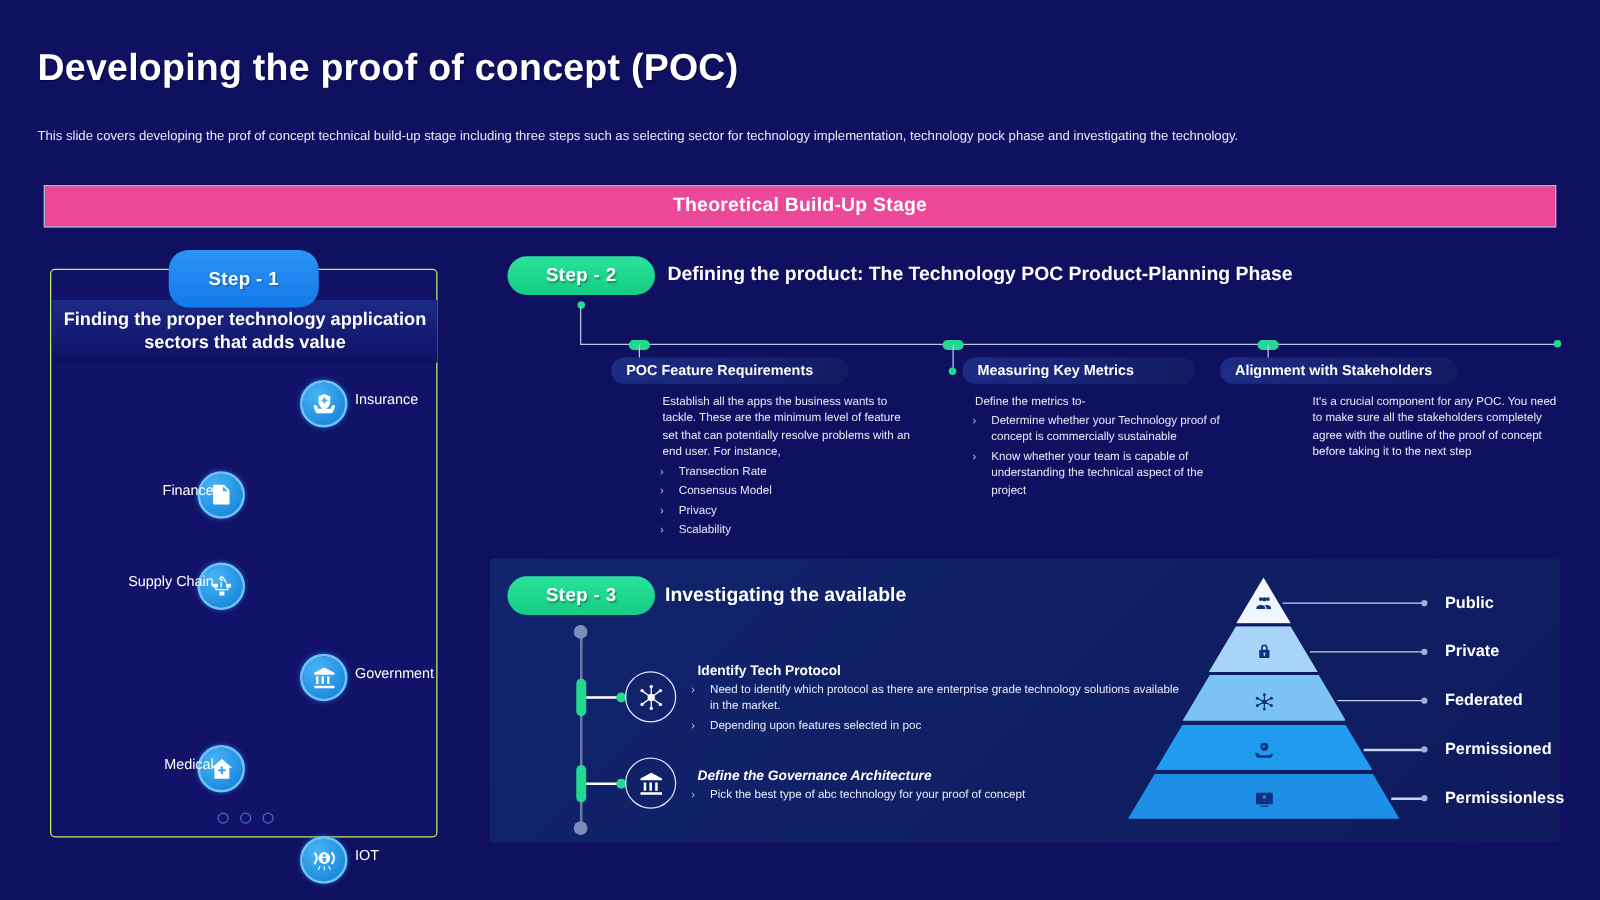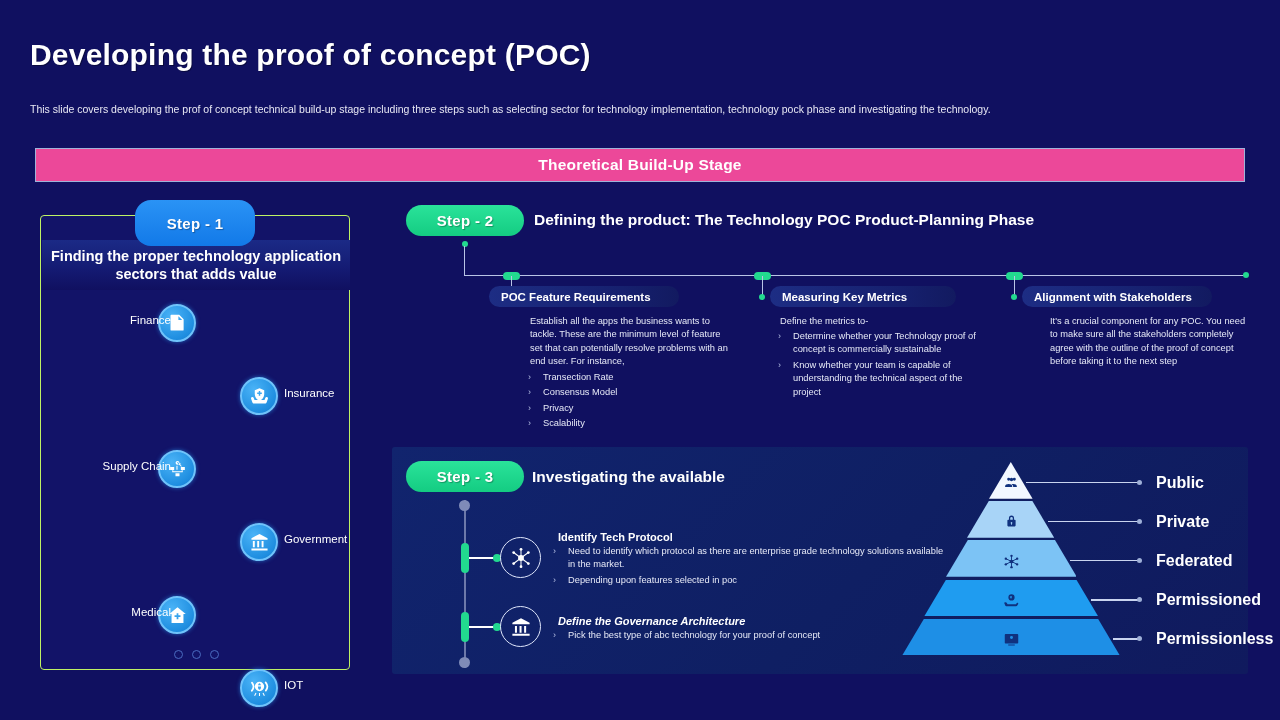--- a/index.html
+++ b/index.html
@@ -114,21 +114,21 @@
   }
   .s3-circ svg { width: 22px; height: 22px; fill: #ffffff; }
   .s3-head { position: absolute; font-size: 11px; font-weight: bold; color: #ffffff; }
 
   
   .pyr { position: absolute; left: 902px; top: 462px; width: 218px; height: 196px; }
   .pl { position: absolute; left: 0; }
   .pl svg { display: block; }
   .pyr-ico { position: absolute; display: flex; align-items: center; justify-content: center; }
   .pyr-ico svg { fill: #10317e; }
-  .pyr-lbl { position: absolute; font-size: 16px; font-weight: bold; color: #ffffff; white-space: nowrap; }
+  .pyr-lbl { position: absolute; font-size: 13px; font-weight: bold; color: #ffffff; white-space: nowrap; }
   .pyr-lead { position: absolute; height: 1.4px; background: #c9d4ef; }
   .pyr-leaddot { position: absolute; width: 5px; height: 5px; border-radius: 50%; background: #9fb0d8; }
 
   
   .footer {
     position: absolute; left: 0; top: 700px; width: 1280px;
     text-align: center; font-size: 9.5px; color: #5c67a6;
   }
 </style>
 </head>
@@ -141,35 +141,35 @@
 
   <div class="banner">
     <span class="banner-text">Theoretical Build-Up Stage</span>
   </div>
 
   <div class="card1">
     <div class="card1-head">
       <span class="card1-head-text">Finding the proper technology application sectors  that adds value</span>
     </div>
     <div class="sector-list" id="sector-list">
+        <div class="sector-row right-row">
+          <div class="sector-ico">
+            <svg viewBox="0 0 24 24">
+              <path d="M12 2.6 6.6 4.9v4.4c0 3.3 2.2 6.3 5.4 7.3 3.2-1 5.4-4 5.4-7.3V4.9L12 2.6Zm-.85 3.1h1.7v1.8h1.8v1.7h-1.8v1.8h-1.7V9.2H9.35V7.5h1.8V5.7ZM3.4 12.6c-.9.3-1.3 1.2-1 2l1.4 4c.3.8 1 1.4 1.9 1.4h12.6c.9 0 1.6-.6 1.9-1.4l1.4-4c.3-.8-.1-1.7-1-2-.8-.3-1.6.1-1.9.9l-1 2.6H6.3l-1-2.6c-.3-.8-1.1-1.2-1.9-.9Z"></path>
+            </svg>
+          </div>
+          <div class="sector-lbl">Insurance</div>
+        </div>
         <div class="sector-row left-row">
           <div class="sector-ico">
             <svg viewBox="0 0 24 24">
               <path d="M5 2h9l5 5v12a1 1 0 0 1-1 1H5a1 1 0 0 1-1-1V3a1 1 0 0 1 1-1Zm8 1.6V8h4.4L13 3.6ZM6.5 9.5h8V11h-8V9.5Zm0 3h8V14h-8v-1.5Zm0 3h5V17h-5v-1.5Z"></path>
             </svg>
           </div>
           <div class="sector-lbl">Finance</div>
-        </div>
-        <div class="sector-row right-row">
-          <div class="sector-ico">
-            <svg viewBox="0 0 24 24">
-              <path d="M12 2.6 6.6 4.9v4.4c0 3.3 2.2 6.3 5.4 7.3 3.2-1 5.4-4 5.4-7.3V4.9L12 2.6Zm-.85 3.1h1.7v1.8h1.8v1.7h-1.8v1.8h-1.7V9.2H9.35V7.5h1.8V5.7ZM3.4 12.6c-.9.3-1.3 1.2-1 2l1.4 4c.3.8 1 1.4 1.9 1.4h12.6c.9 0 1.6-.6 1.9-1.4l1.4-4c.3-.8-.1-1.7-1-2-.8-.3-1.6.1-1.9.9l-1 2.6H6.3l-1-2.6c-.3-.8-1.1-1.2-1.9-.9Z"></path>
-            </svg>
-          </div>
-          <div class="sector-lbl">Insurance</div>
         </div>
         <div class="sector-row left-row">
           <div class="sector-ico">
             <svg viewBox="0 0 24 24">
               <path d="M12 2.2a2.2 2.2 0 1 0 0 4.4 2.2 2.2 0 0 0 0-4.4Zm-.95 1.6h1.9l.18.9.85.35.78-.5.95.95-.5.78.35.85.9.18v1.9M3.6 9.2h4.6v3.4H3.6V9.2Zm12.2 0h4.6v3.4h-4.6V9.2ZM9.7 16.2h4.6v3.6H9.7v-3.6ZM6 12.8v2.3h12v-2.3h-1.2v1.1H7.2v-1.1H6Zm6-5.2v4.8h-1.2V7.6H12Z"></path>
             </svg>
           </div>
           <div class="sector-lbl">Supply Chain</div>
         </div>
         <div class="sector-row right-row">
@@ -259,21 +259,21 @@
       <div class="bul-row">
         <span class="bul-ch">›</span>
         <span>Determine  whether your Technology proof of concept is commercially sustainable</span>
       </div>
       <div class="bul-row">
         <span class="bul-ch">›</span>
         <span>Know whether your team is capable of understanding the technical aspect of the project</span>
       </div>
     </div>
 
-  <div class="pill" style="left:1022px; top:286px; width:190px;">
+  <div class="pill" style="left:976px; top:286px; width:190px;">
     <span class="pill-text">Alignment  with Stakeholders</span>
   </div>
   <div class="body-txt" style="left:1032px; top:315px; width:200px;margin-left:18px;">It's  a crucial component for any POC. You need to make  sure all the stakeholders completely agree with the outline  of the proof of concept before taking it to the next step</div>
 
   <div class="card3"></div>
   <div class="badge badge-green" style="left:406px; top:461px; width:118px; height:31px;">Step - 3</div>
   <div class="s3-head" style="left:532px; top:468px; font-size:15.5px;">Investigating the available</div>
 
   <div class="s3-rail"></div>
   <div class="s3-railcap" style="top:500px;"></div>

